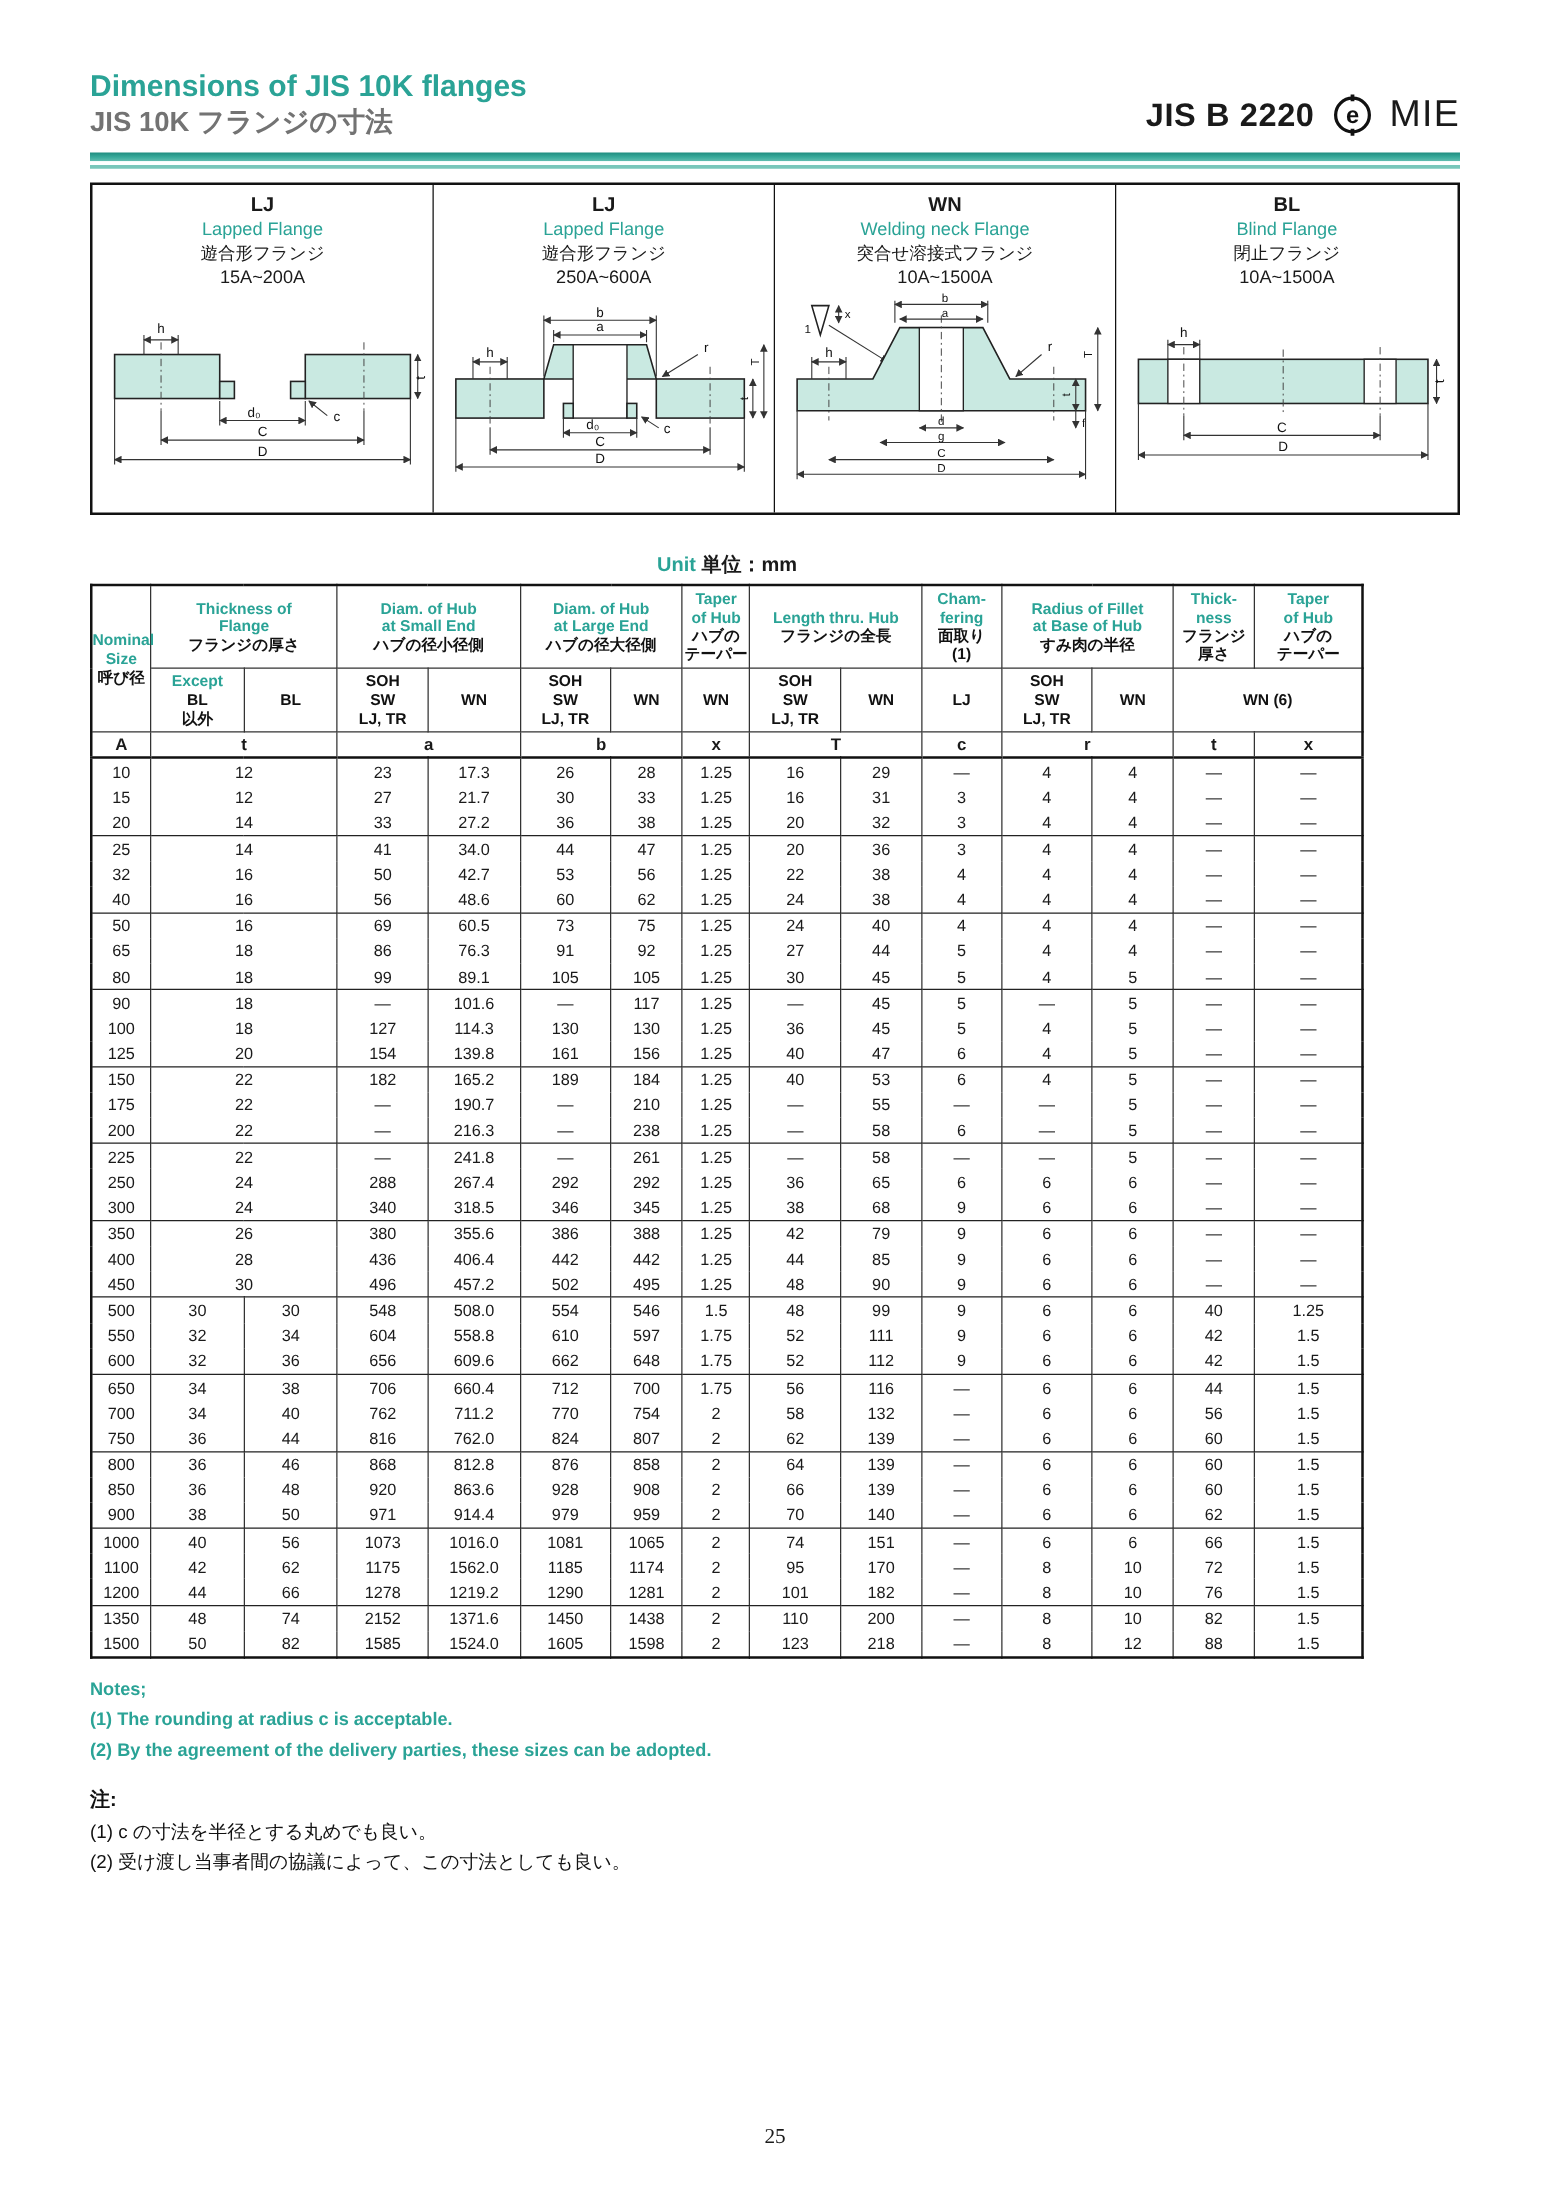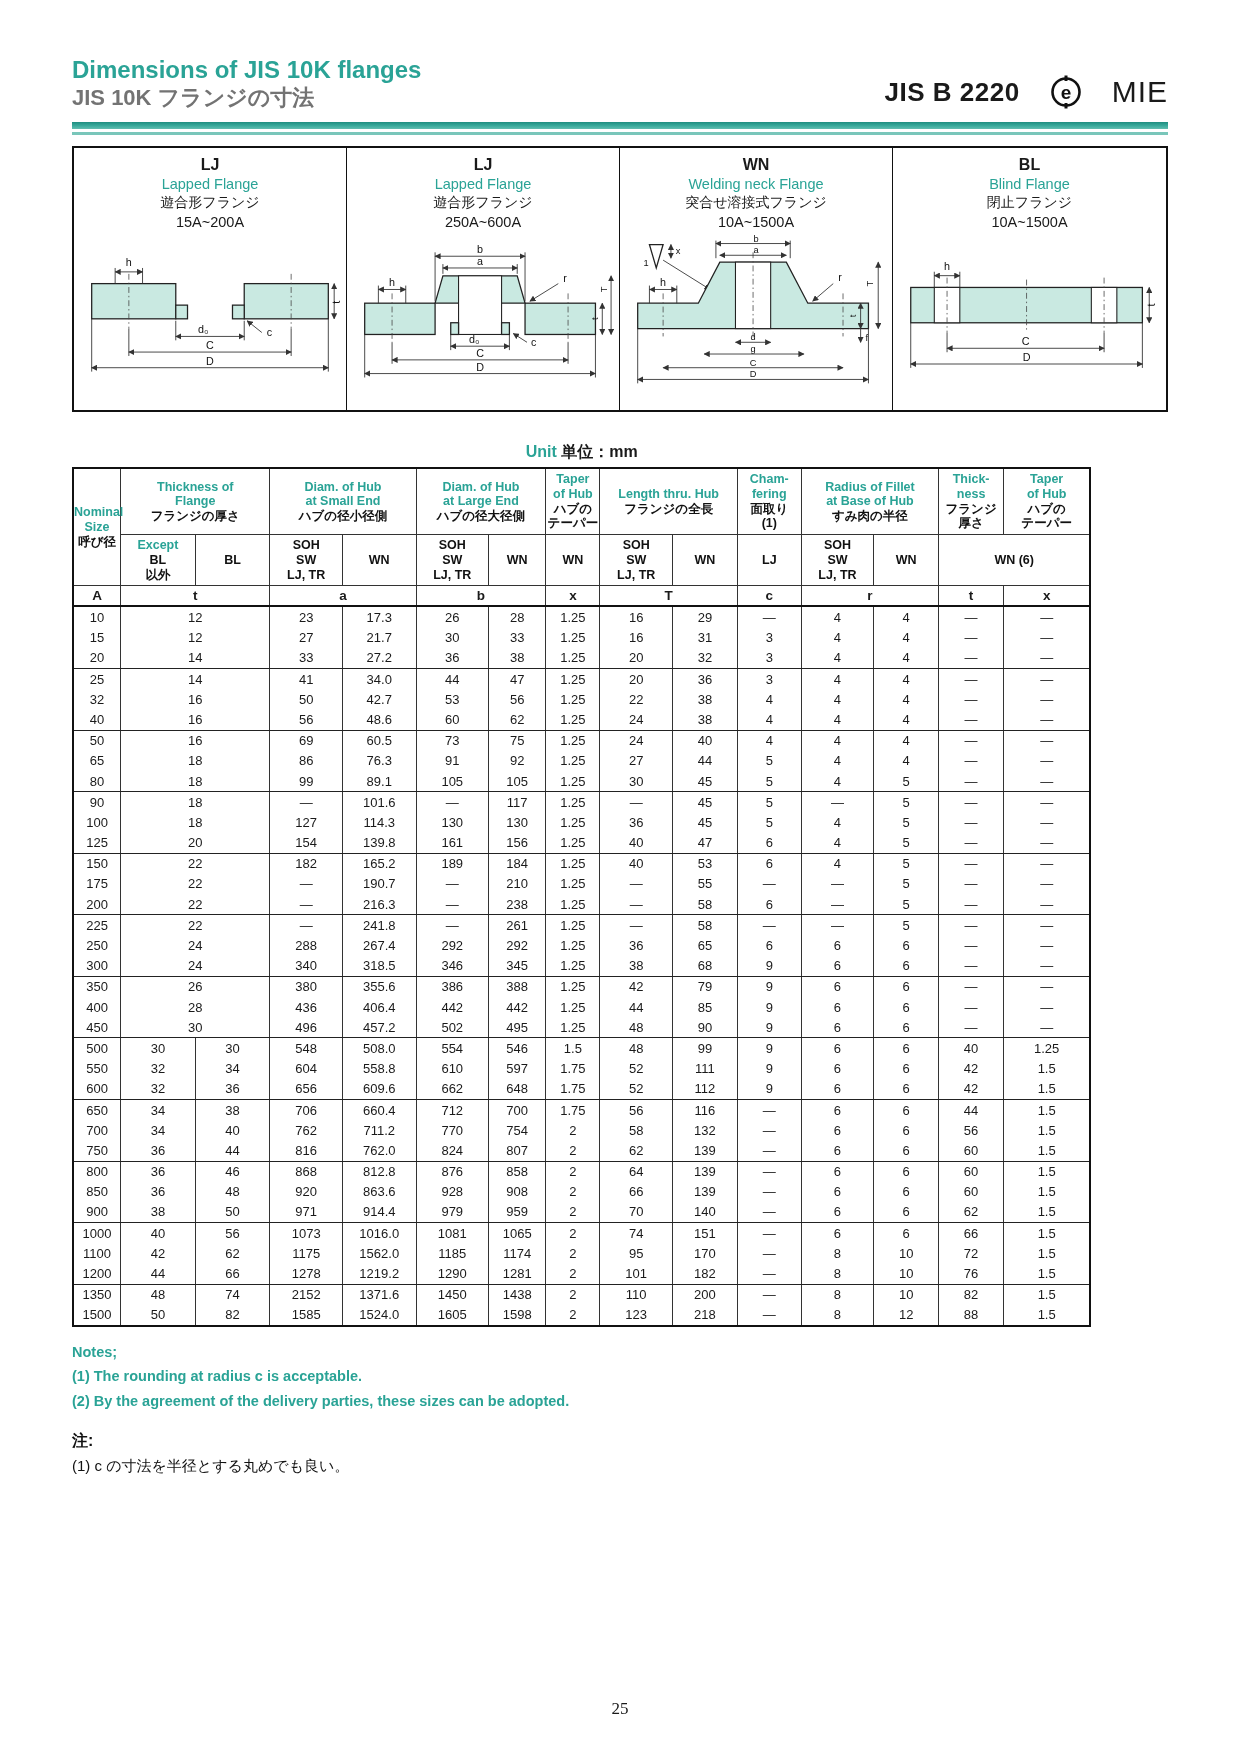--- a/index.html
+++ b/index.html
@@ -5,21 +5,21 @@
   html,body{margin:0;padding:0;background:#f2f2f0;}
   .page{
     width:1240px;height:1753px;background:#ffffff;margin:0 auto;position:relative;
     font-family:"Liberation Sans","DejaVu Sans",sans-serif;color:#1a1a1a;
     box-sizing:border-box;padding:56px 72px 0 72px;
   }
   
   .hdr{display:flex;justify-content:space-between;align-items:flex-end;}
   .hdr-left .t-en{color:#2aa396;font-size:24px;font-weight:bold;line-height:1.15;}
   .hdr-left .t-jp{color:#737373;font-size:22px;font-weight:bold;line-height:1.3;}
-  .hdr-right{display:flex;align-items:center;gap:28px;padding-bottom:2px;justify-content:center;}
+  .hdr-right{display:flex;align-items:center;gap:12px;padding-bottom:2px;justify-content:center;}
   .hdr-right .std{font-size:26px;font-weight:bold;letter-spacing:.5px;}
   .hdr-right .brand{font-size:30px;font-weight:normal;letter-spacing:1px;}
   .tealbar{height:7px;background:linear-gradient(#1f8d80,#3aab9c 55%,#63bdb0);margin-top:10px;
     border-bottom:3px solid #fff;box-shadow:0 3px 0 #79c6ba;}
   
   .diagrams{border:2px solid #111;margin-top:14px;display:grid;grid-template-columns:1fr 1fr 1fr 1fr;height:262px;}
   .dcell{border-right:1.5px solid #111;padding:8px 4px 2px 4px;text-align:center;}
   .dcell:last-child{border-right:none;}
   .dcell .code{font-weight:bold;font-size:16px;}
   .dcell .n-en{color:#2aa396;font-weight:normal;font-size:14.5px;margin-top:2px;}
@@ -984,16 +984,17 @@
   </table>
 
   <div class="notes">
     <div class="nt">Notes;</div>
     <div class="nt">(1) The rounding at radius c is acceptable.</div>
     <div class="nt">(2) By the agreement of the delivery parties, these sizes can be adopted.</div>
   </div>
   <div class="jnotes">
     <div class="jt">注:</div>
     <div>(1) c の寸法を半径とする丸めでも良い。</div>
+    <div>(2) 受け渡し当事者間の協議によって、この寸法としても良い。</div>
   </div>
 
   <div class="pageno">25</div>
 </div>
 
 </body></html>

